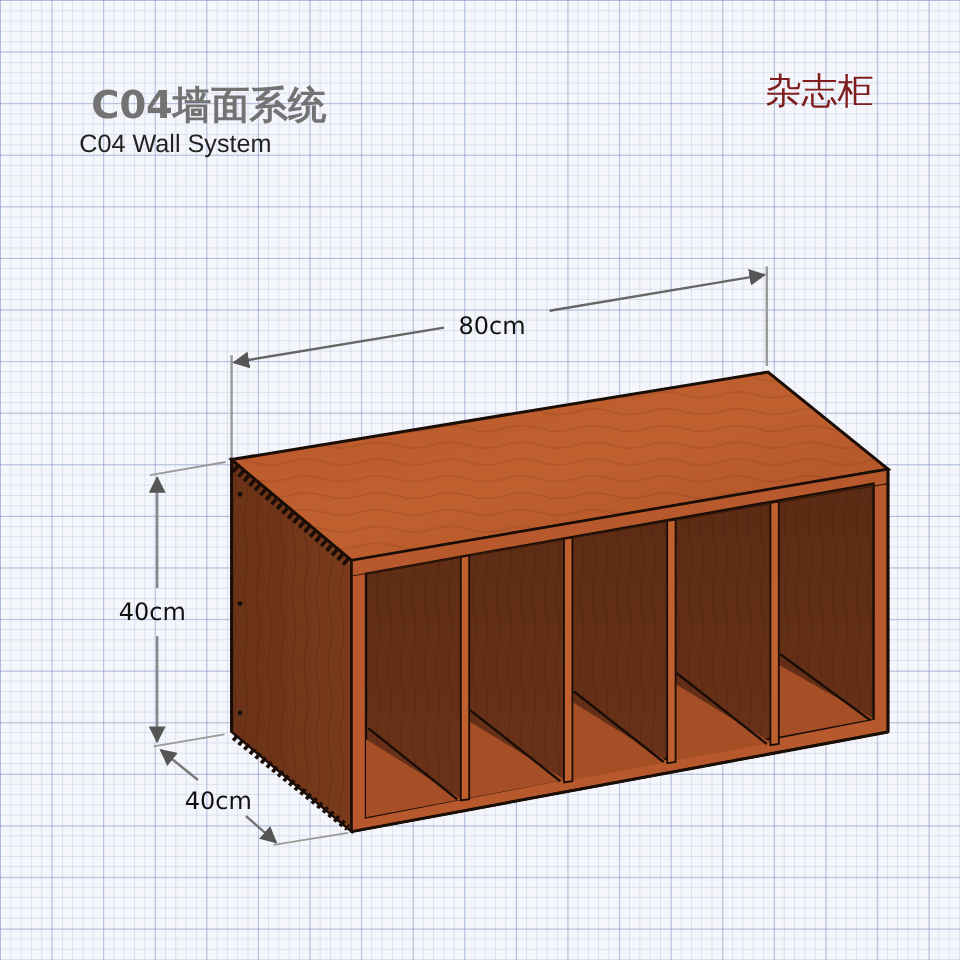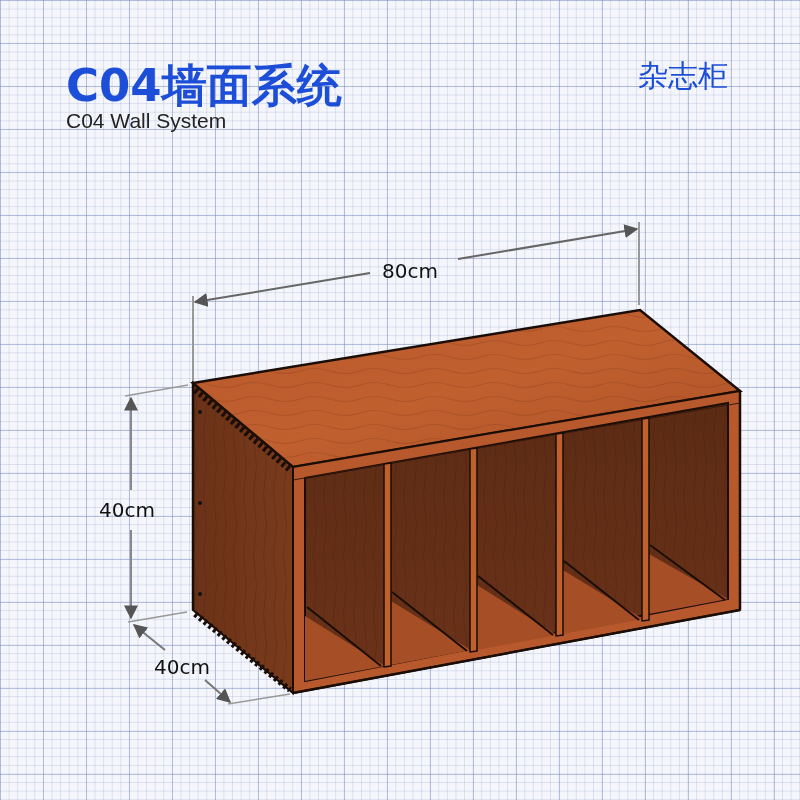--- a/index.html
+++ b/index.html
@@ -8,31 +8,31 @@
     background-color:#f4f6fb;
     background-image:
       linear-gradient(to right, rgba(120,140,190,0.45) 1px, transparent 1px),
       linear-gradient(to bottom, rgba(120,140,190,0.45) 1px, transparent 1px),
       linear-gradient(to right, rgba(150,165,205,0.28) 1px, transparent 1px),
       linear-gradient(to bottom, rgba(150,165,205,0.28) 1px, transparent 1px);
     background-size: 43px 43px, 43px 43px, 8.6px 8.6px, 8.6px 8.6px;
     font-family:"DejaVu Sans", sans-serif;
   }
   .title-cn {
-    position:absolute; left:62px; top:52px; margin:4px;
-    font-size:45px; font-weight:bold; color:#1d4ed8; letter-spacing:0px;
+    position:absolute; left:62px; top:52px; margin:14px;
+    font-size:32px; font-weight:bold; color:#737373; letter-spacing:0px;
     font-family:"DejaVu Sans", sans-serif;
   }
   .title-en {
     position:absolute; left:66px; top:109px;
     font-size:21px; color:#222; font-family:"Liberation Sans", sans-serif;text-align:center;
   }
   .product-name {
     position:absolute; left:638px; top:56px;
-    font-size:30px; color:#1d4ed8; font-family:Liberation Mono, monospace;
+    font-size:30px; color:#7f1d1d; font-family:Liberation Mono, monospace;
   }
   .dim-label {
     position:absolute; font-size:20px; color:#111;
     font-family:"DejaVu Sans", sans-serif; line-height:1;
   }
   svg.scene { position:absolute; left:0; top:0; }
 </style>
 </head>
 <body>
 

